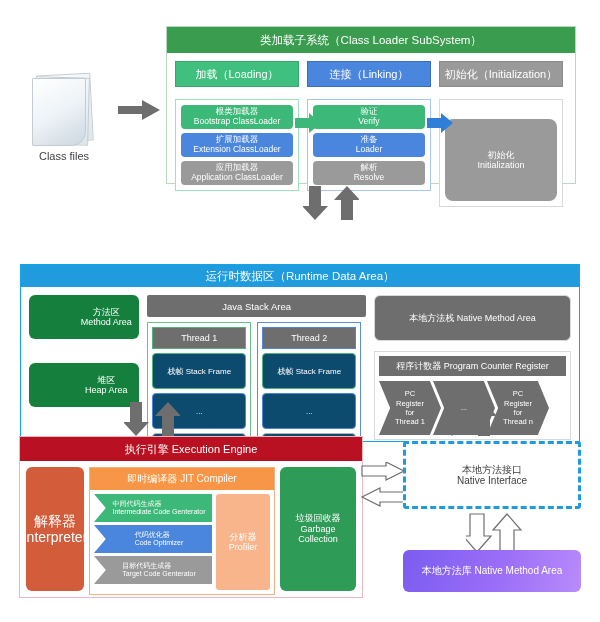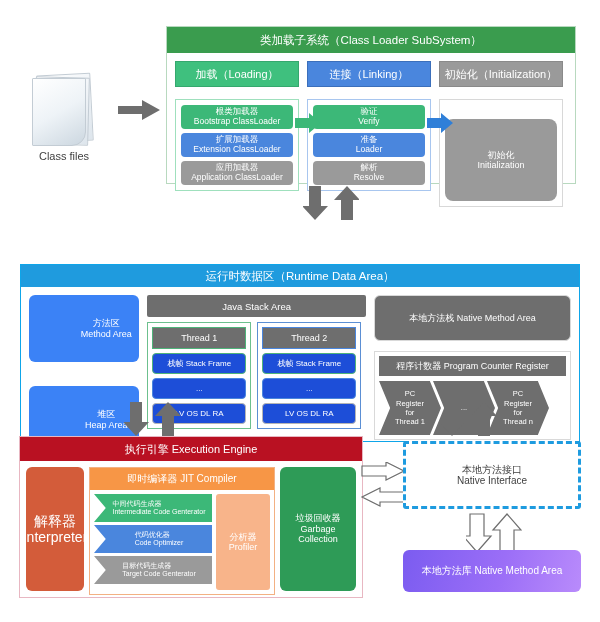--- a/index.html
+++ b/index.html
@@ -93,21 +93,21 @@
     left: 20px; top: 220px; width: 560px; height: 178px;
     border: 1px solid #0ea5e9; background: #ffffff; margin-top: 44px;
   }
   #rda-title {
     height: 22px; background: #1f9bde; color: #ffffff; font-size: 11.5px;
     display: flex; align-items: center; justify-content: center;
   }
   .rda-body { display: flex; padding: 8px; gap: 8px; }
   .rda-left { width: 112px; display: flex; flex-direction: column; gap: 24px; }
   .red-box {
-    height: 67px; border-radius: 6px; background: #3b82f6; color: #ffffff;
+    height: 44px; border-radius: 6px; background: #15803d; color: #ffffff;
     font-size: 9px;
     padding-left: 44px;
   }
   .rda-mid { width: 222px; }
   .gray-head {
     height: 22px; background: #6e6e6e; color: #ffffff; font-size: 9.5px;
     display: flex; align-items: center; justify-content: center;
     border-radius: 2px;
   }
   .stack-wrap { display: flex; gap: 6px; margin-top: 5px; }
@@ -115,21 +115,21 @@
   .thread-col.green-b { border-color: #6cc08e; }
   .thread-col.blue-b  { border-color: #5b8fd4; }
   .thread-head {
     height: 22px; background: #6e6e6e; color: #fff; font-size: 9px;
     display: flex; align-items: center; justify-content: center;
     margin-bottom: 4px;
   }
   .thread-head.green-b { border: 1px solid #4fb37a; }
   .thread-head.blue-b  { border: 1px solid #4a86dd; }
   .frame {
-    height: 21px; background: #1d4ed8; color: #fff; font-size: 8px;
+    height: 36px; background: #0c4a6e; color: #fff; font-size: 8px;
     border-radius: 4px; margin-bottom: 4px;
     display: flex; align-items: center; justify-content: center;
   }
   .frame.f1 { border: 1px solid #4fb37a; }
   .frame.f2 { border: 1px solid #4a86dd; }
   .frame.f3 { border: 1px solid #b5b5b5; margin-bottom: 0; }
   .rda-right { width: 200px; }
   #nma-box {
     height: 46px; border-radius: 6px; background: #6e6e6e; color: #fff;
     font-size: 9px; border: 1px solid #d9d9d9;

